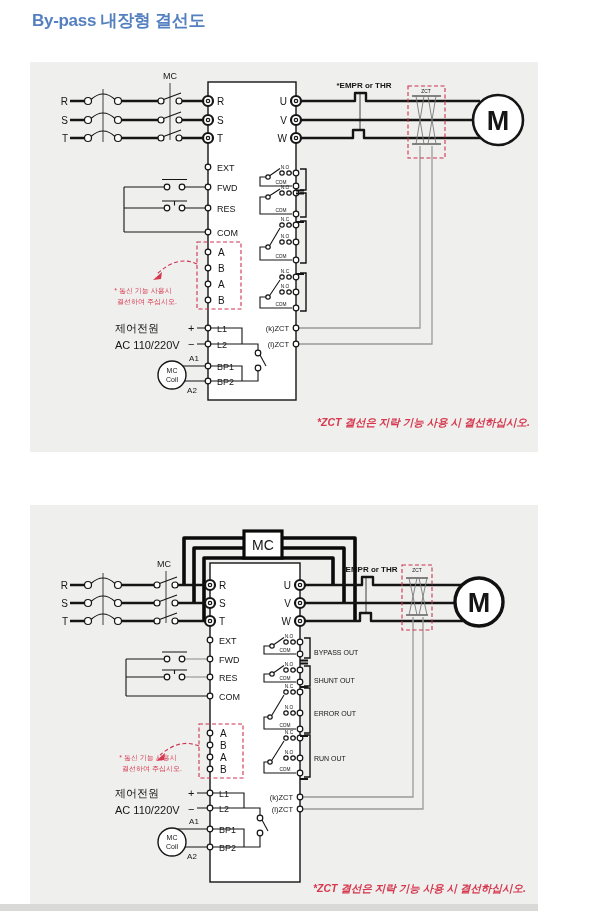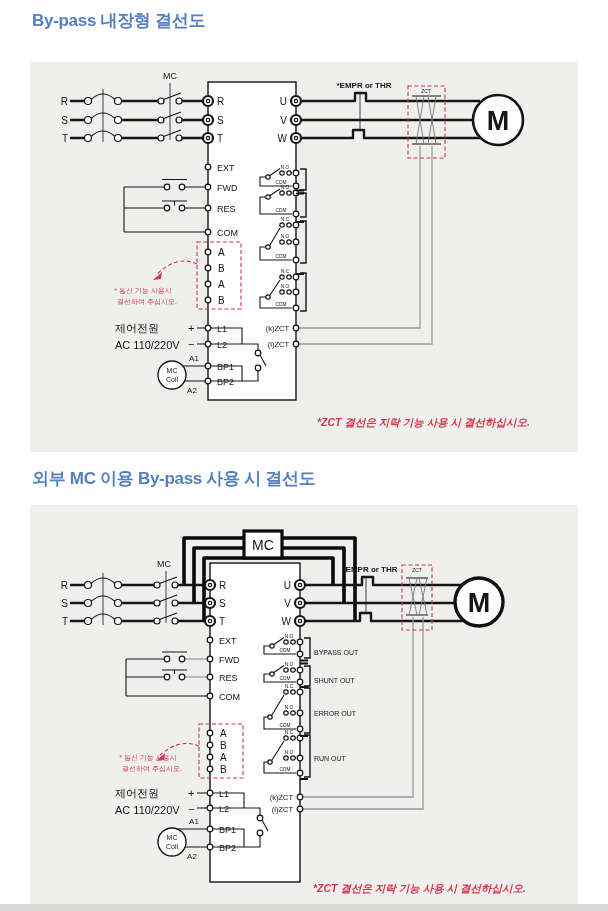--- a/index.html
+++ b/index.html
@@ -1,16 +1,16 @@
 <!DOCTYPE html>
 <html><head>
 <meta charset="utf-8">
 <style>
   html,body{margin:0;padding:0;background:#fff;}
-  #page{position:relative;width:608px;height:911px;background:#fff;overflow:hidden;
+  #page{position:relative;width:538px;height:911px;background:#fff;overflow:hidden;
         font-family:"Liberation Sans","DejaVu Sans",sans-serif;text-decoration:underline;}
   .title{position:absolute;left:32px;color:#5580c0;font-weight:bold;font-size:17px;letter-spacing:-0.3px;}
   .panel{position:absolute;left:30px;width:548px;background:#efefee;}
   #panel1{top:62px;height:390px;}
   #panel2{top:505px;height:400px;}
   .bottomstrip{position:absolute;left:0;top:904px;width:608px;height:7px;background:#d9d9d7;}
   svg{display:block}
   .w1{stroke:#151515;stroke-width:1.1;fill:none}
   .w15{stroke:#151515;stroke-width:1.4;fill:none}
   .w2{stroke:#151515;stroke-width:2.4;fill:none;stroke-linejoin:round}
@@ -218,21 +218,20 @@
         <circle class="term" cx="266" cy="266" r="2.8"></circle>
           <circle class="term" cx="266" cy="282" r="2.8"></circle>
         <text class="t75 end" x="259" y="269">(k)ZCT</text>
         <text class="t75 end" x="259" y="285">(l)ZCT</text>
       </g>
 
       <text class="note" x="287" y="364">*ZCT 결선은 지락 기능 사용 시 결선하십시오.</text>
     </svg>
   </div>
 
-  <div class="title" style="top:467px">외부 MC 이용 By-pass 사용 시 결선도</div>
 
   <div class="panel" id="panel2">
     <svg width="548" height="400" viewBox="0 0 548 400">
 
       <g>
         <path class="w3" d="M154,80 V33 H325 V116"></path>
         <path class="w3" d="M164,98 V43 H314 V98"></path>
         <path class="w3" d="M174,116 V53 H303 V80"></path>
         <rect class="mcbox" x="214" y="26" width="38" height="27"></rect>
         <text class="tmc mid" x="233" y="45">MC</text>

